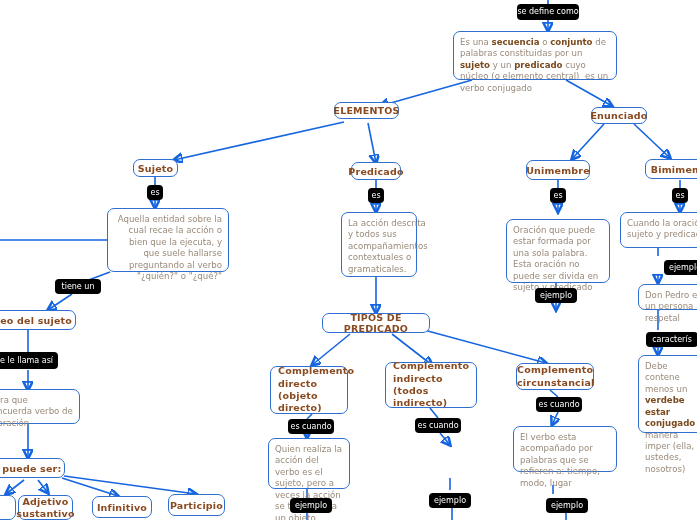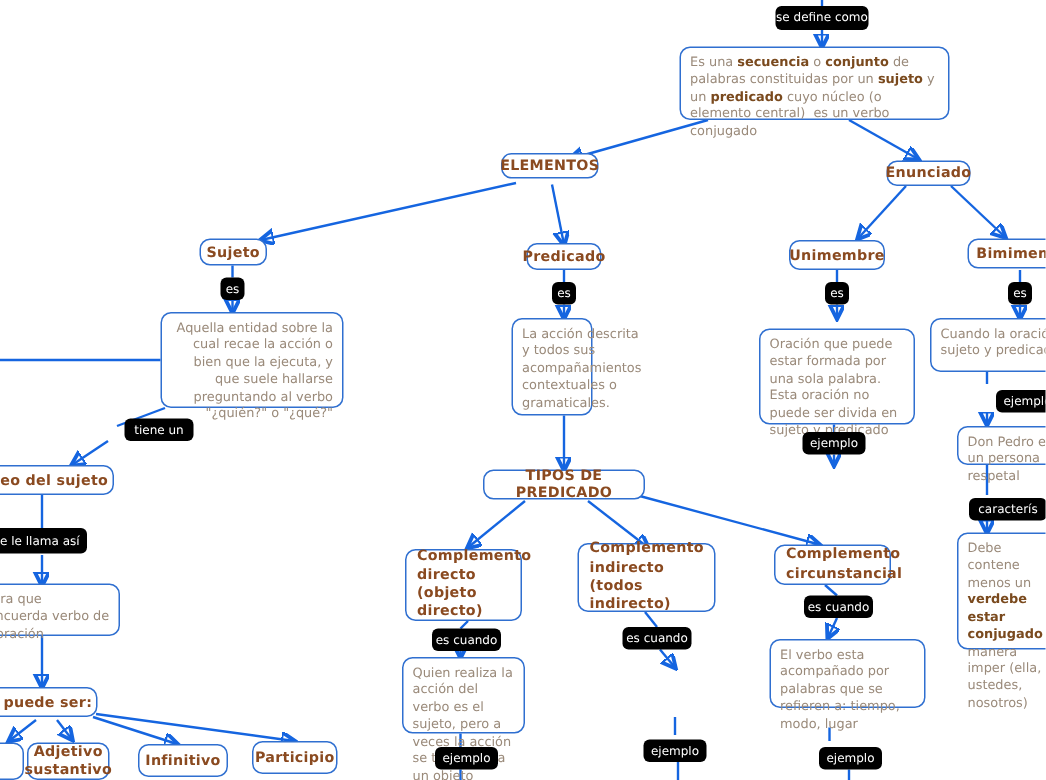--- a/index.html
+++ b/index.html
@@ -153,41 +153,41 @@
 
     <path d="M658,248 L658,256"></path>
     <line x1="658" y1="275" x2="658" y2="283" marker-end="url(#ah)"></line>
 
     <line x1="658" y1="310" x2="658" y2="330"></line>
     <line x1="658" y1="347" x2="658" y2="355" marker-end="url(#ah)"></line>
   </svg>
 
   <div class="conn" style="left:517px;top:4px;width:62px;height:16px;">se define como</div>
 
-  <div class="node body" style="left:453px;top:31px;width:180px;height:49px;">
+  <div class="node body" style="left:453px;top:31px;width:164px;height:49px;">
     <span style="display:block;">
       Es una <span class="kw">secuencia</span> o <span class="kw">conjunto</span> de palabras constituidas por un <span class="kw">sujeto</span> y un <span class="kw">predicado</span> cuyo núcleo (o elemento central)&nbsp; es un verbo conjugado
     </span>
   </div>
 
   <div class="node title" style="left:334px;top:102px;width:65px;height:17px;">ELEMENTOS</div>
 
   <div class="node title" style="left:133px;top:159px;width:45px;height:18px;">Sujeto</div>
 
   <div class="conn" style="left:147px;top:185px;width:16px;height:15px;">es</div>
 
   <div class="node body" style="left:107px;top:208px;width:122px;height:64px;text-align:right;">Aquella entidad sobre la cual recae la acción o bien que la ejecuta, y que suele hallarse preguntando al verbo "¿quién?" o "¿qué?"</div>
 
   <div class="node title" style="left:351px;top:162px;width:50px;height:18px;">Predicado</div>
 
   <div class="conn" style="left:368px;top:188px;width:16px;height:15px;">es</div>
 
-  <div class="node body" style="left:341px;top:212px;width:54px;height:65px;">La acción descrita y todos sus acompañamientos contextuales o gramaticales.</div>
-
-  <div class="conn" style="left:55px;top:279px;width:46px;height:15px;margin-left:28px;">tiene un</div>
+  <div class="node body" style="left:341px;top:212px;width:76px;height:65px;">La acción descrita y todos sus acompañamientos contextuales o gramaticales.</div>
+
+  <div class="conn" style="left:55px;top:279px;width:46px;height:15px;">tiene un</div>
 
   <div class="node title" style="left:-20px;top:310px;width:96px;height:20px;">úcleo del sujeto</div>
 
   <div class="conn" style="left:-10px;top:352px;width:68px;height:17px;">Se le llama así</div>
 
   <div class="node body" style="left:-20px;top:389px;width:100px;height:35px;">labra que concuerda verbo de la oración</div>
 
   <div class="node title" style="left:-22px;top:458px;width:87px;height:20px;">ste puede ser:</div>
 
   <div class="node title" style="left:-26px;top:495px;width:42px;height:25px;"></div>
@@ -208,21 +208,21 @@
 
   <div class="conn" style="left:290px;top:498px;width:42px;height:15px;">ejemplo</div>
 
   <div class="node title" style="left:385px;top:362px;width:92px;height:46px;line-height:1.3;text-align:left;justify-content:flex-start;padding-left:7px;">Complemento indirecto (todos indirecto)</div>
 
   <div class="conn" style="left:415px;top:418px;width:46px;height:15px;">es cuando</div>
 
 
   <div class="conn" style="left:429px;top:493px;width:42px;height:15px;">ejemplo</div>
 
-  <div class="node title" style="left:516px;top:363px;width:78px;height:27px;line-height:1.3;text-align:left;justify-content:flex-start;padding-left:7px;">Complemento circunstancial</div>
+  <div class="node title" style="left:516px;top:363px;width:78px;height:27px;line-height:1.3;text-align:left;justify-content:flex-start;">Complemento circunstancial</div>
 
   <div class="conn" style="left:536px;top:397px;width:46px;height:15px;">es cuando</div>
 
   <div class="node body" style="left:513px;top:426px;width:104px;height:46px;">El verbo esta acompañado por palabras que se refieren a: tiempo, modo, lugar</div>
 
   <div class="conn" style="left:546px;top:498px;width:42px;height:15px;">ejemplo</div>
 
   <div class="node title" style="left:591px;top:107px;width:56px;height:17px;">Enunciado</div>
 
   <div class="node title" style="left:526px;top:160px;width:64px;height:20px;">Unimembre</div>

